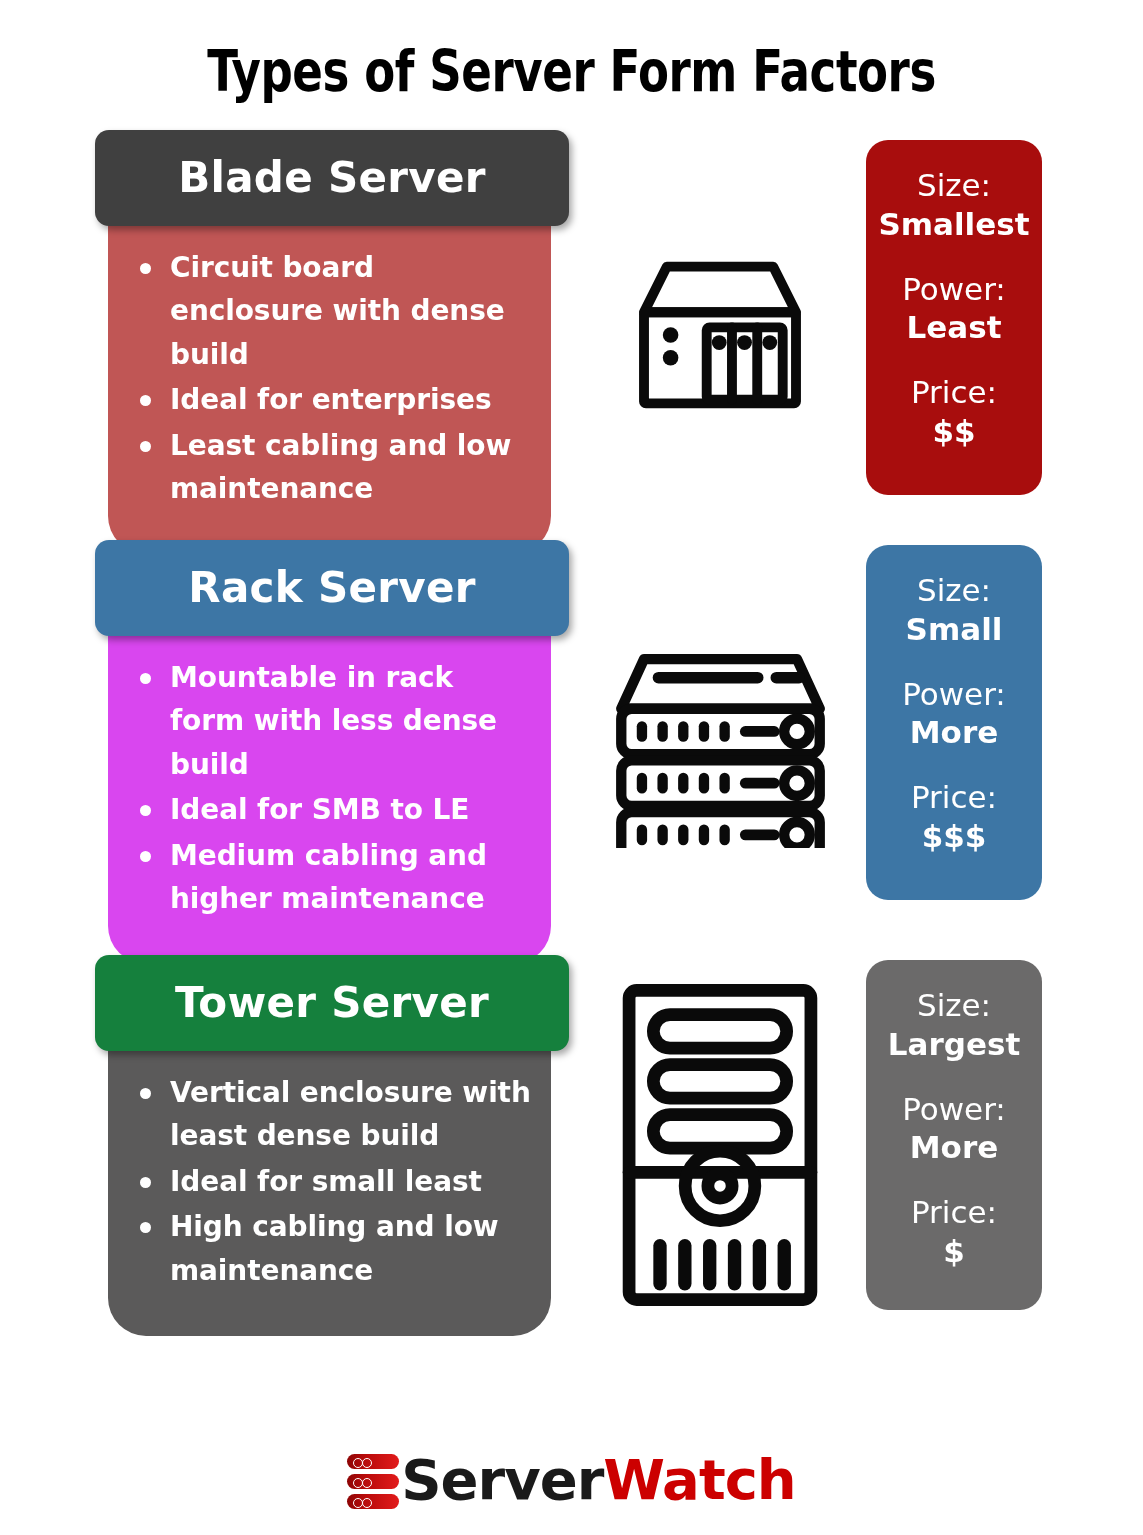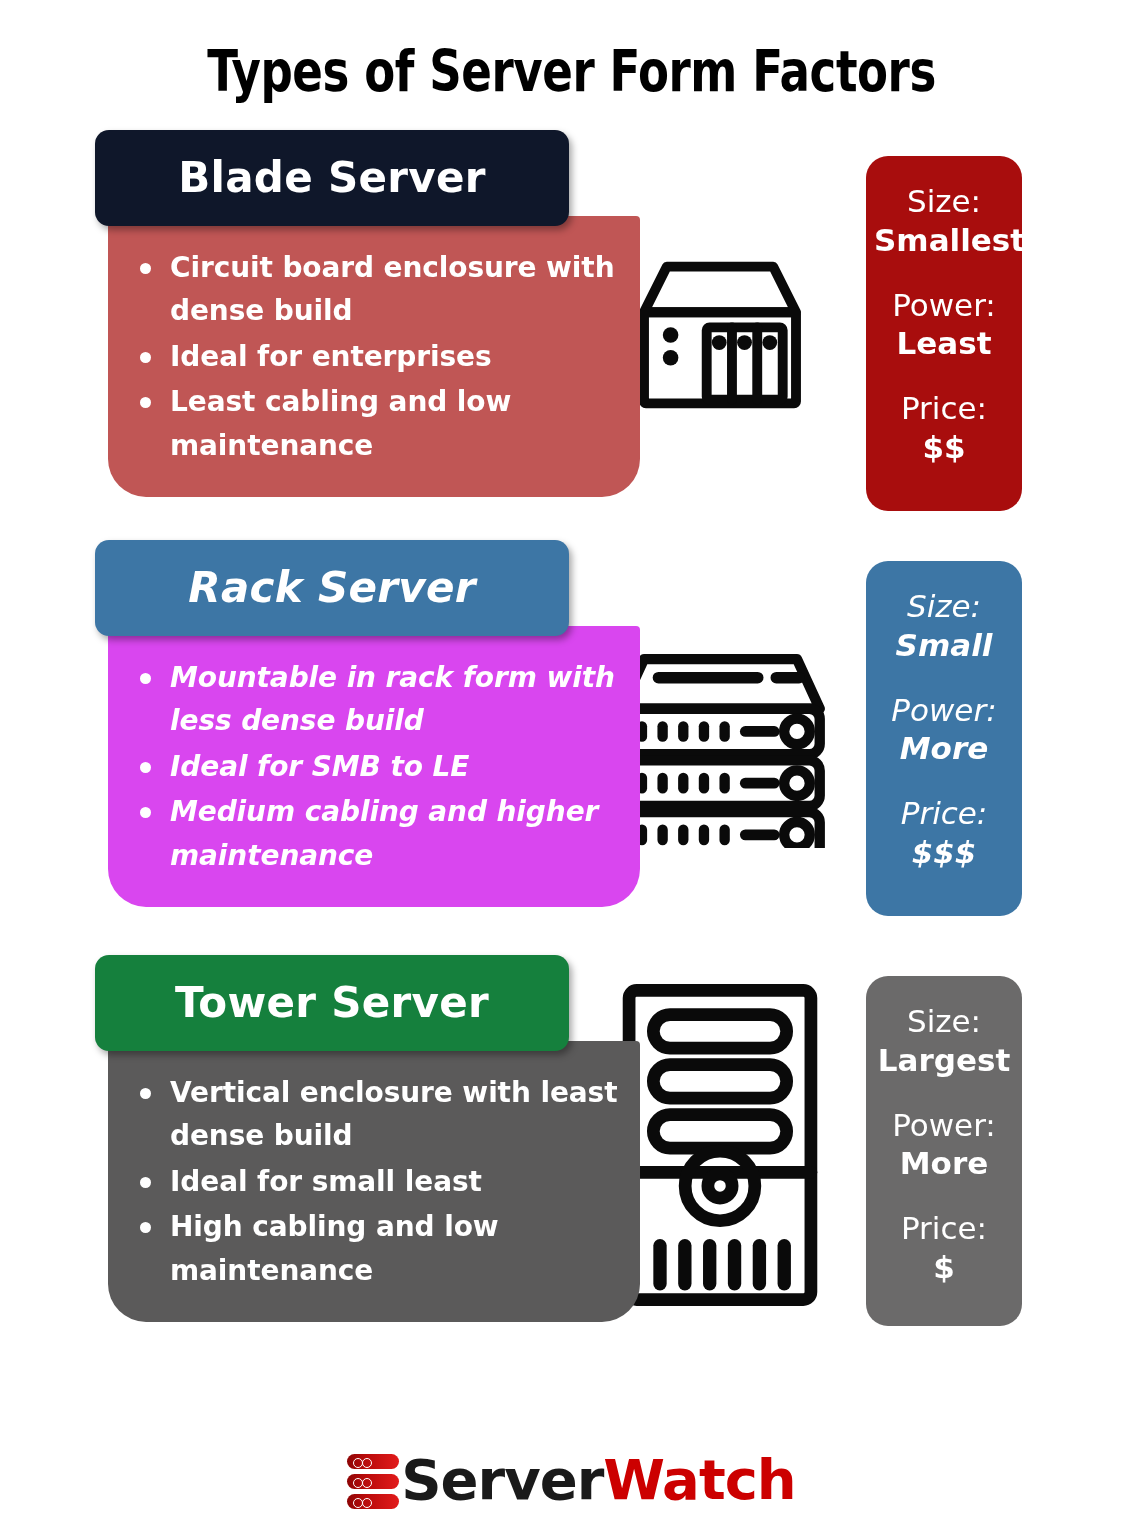--- a/index.html
+++ b/index.html
@@ -32,21 +32,21 @@
 
   
   .rows { position: relative; margin-top: 26px; }
 
   .row {
     position: relative;
     display: block;
     height: 404px;
   }
   .row--blade { height: 410px; }
-  .row--rack  { height: 415px; font-style: italic; }
+  .row--rack  { height: 415px; }
   .row--tower { height: 380px; }
 
   
   .card {
     position: absolute;
     left: 95px;
     top: 0;
     width: 474px;
   }
 
@@ -67,23 +67,23 @@
     font-weight: bold;
     letter-spacing: 0.3px;
     line-height: 1;
   }
 
   .card-body {
     position: relative;
     z-index: 1;
     margin-left: 13px;
     margin-top: -10px;
-    width: 532px;
+    width: 443px;
     border-radius: 4px 4px 38px 38px;
-    padding: 30px 18px 28px 22px;
+    padding: 30px 18px 42px 22px;
   }
 
   .bullets { list-style: none; }
 
   .bullets li {
     position: relative;
     color: #ffffff;
     font-size: 28px;
     font-weight: bold;
     line-height: 1.55;
@@ -112,25 +112,24 @@
     height: 100%;
     display: flex;
     align-items: center;
     justify-content: center;
   }
 
   
   .spec-box {
     position: absolute;
     left: 866px;
-    width: 156px;
+    width: 176px;
     border-radius: 22px;
     padding: 26px 8px 30px 8px;
     text-align: center;
-    margin-top: 16px;
   }
   .spec-box--blade { top: 10px;  height: 355px; }
   .spec-box--rack  { top: 5px;   height: 355px; }
   .spec-box--tower { top: 5px;   height: 350px; }
 
   .spec-group { margin-bottom: 26px; }
   .spec-group:last-child { margin-bottom: 0; }
 
   .spec-label {
     color: #ffffff;
@@ -198,21 +197,21 @@
 </head>
 <body>
 
 <h1 class="page-title">Types of Server Form Factors</h1>
 
 <div class="rows">
 
   <section class="row row--blade">
 
     <div class="card">
-      <div class="card-header" style="background:#0f172a;">
+      <div class="card-header" style="background:#404040;">
         <span class="card-header-title">Blade Server</span>
       </div>
       <div class="card-body" style="background:#C05655;">
         <ul class="bullets">
           <li>Circuit board enclosure with dense build</li>
           <li>Ideal for enterprises</li>
           <li>Least cabling and low maintenance</li>
         </ul>
       </div>
     </div>

